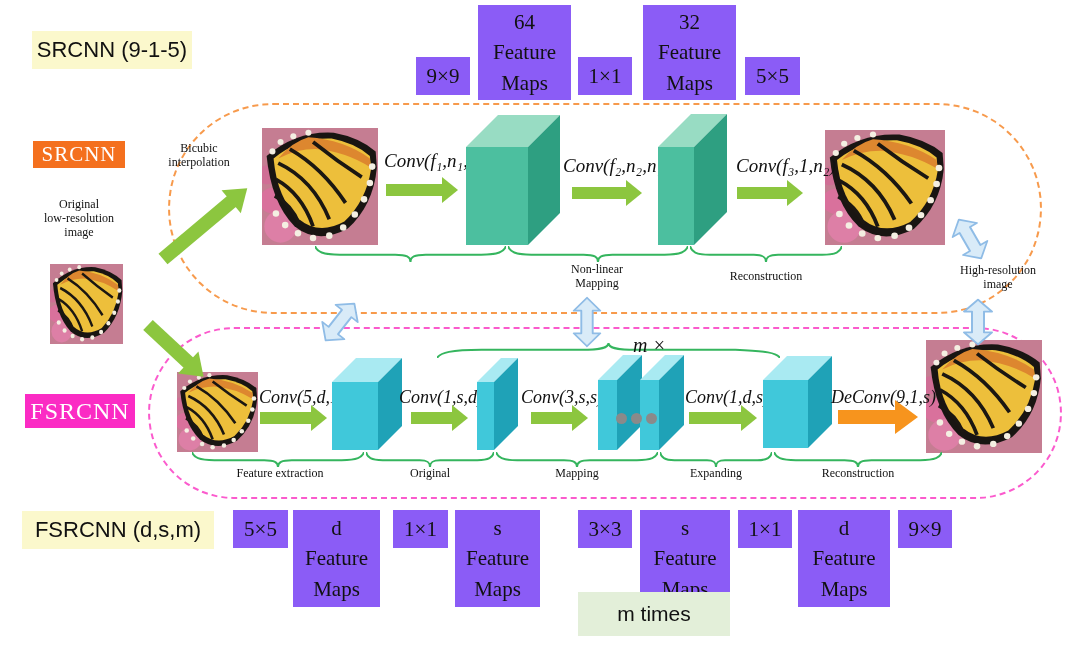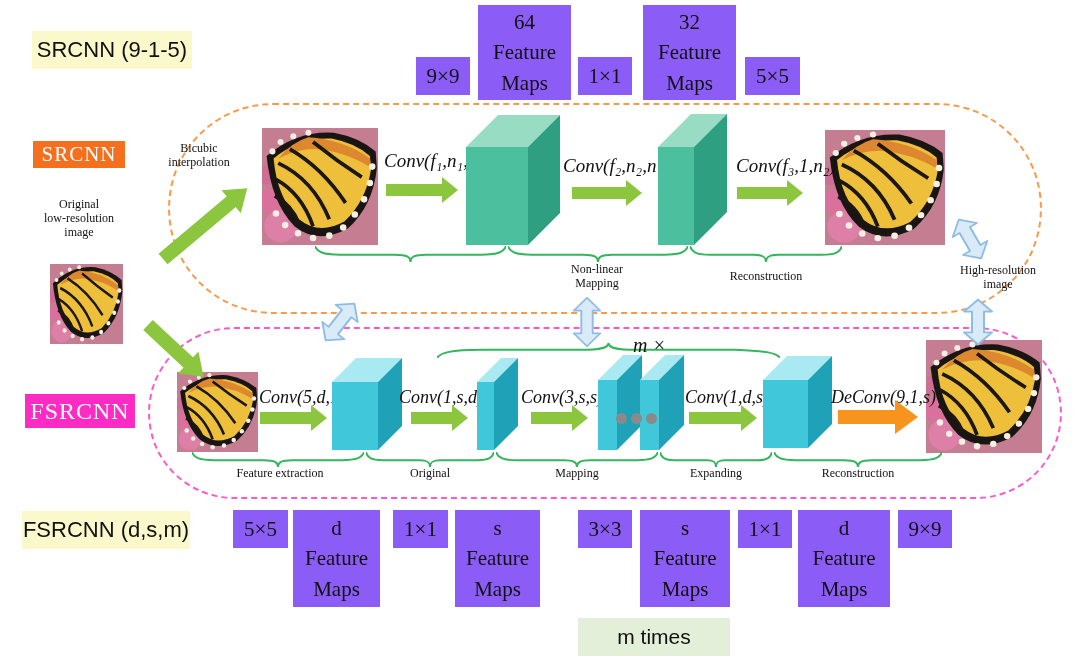--- a/index.html
+++ b/index.html
@@ -92,21 +92,21 @@
       <symbol id="obrace" viewBox="0 0 100 22" preserveAspectRatio="none">
         <path d="M0,22 C1,14 4,10 13,10 L42,10 C48,10 50,7 50,0 C50,7 52,10 58,10 L87,10 C96,12 99,14 100,22" fill="none" stroke="#35B55E" stroke-width="2" vector-effect="non-scaling-stroke"></path>
       </symbol>
     </defs>
   </svg>
 
   <div class="abs region-srcnn" style="left:168px;top:103px;width:870px;height:207px"></div>
   <div class="abs region-fsrcnn" style="left:148px;top:327px;width:910px;height:168px"></div>
 
   <div class="abs tag" style="left:32px;top:31px;width:160px;height:38px">SRCNN (9-1-5)</div>
-  <div class="abs tag" style="left:22px;top:511px;width:168px;height:38px">FSRCNN (d,s,m)</div>
+  <div class="abs tag" style="left:22px;top:511px;width:192px;height:38px">FSRCNN (d,s,m)</div>
 
   <div class="abs param" style="left:416px;top:57px;width:54px;height:38px">9×9</div>
   <div class="abs param" style="left:478px;top:5px;width:93px;height:95px">64
 Feature
 Maps</div>
   <div class="abs param" style="left:578px;top:57px;width:54px;height:38px">1×1</div>
   <div class="abs param" style="left:643px;top:5px;width:93px;height:95px">32
 Feature
 Maps</div>
   <div class="abs param" style="left:745px;top:57px;width:55px;height:38px">5×5</div>
@@ -268,15 +268,15 @@
   <div class="abs param" style="left:578px;top:510px;width:54px;height:38px">3×3</div>
   <div class="abs param" style="left:640px;top:510px;width:90px;height:97px">s
 Feature
 Maps</div>
   <div class="abs param" style="left:738px;top:510px;width:54px;height:38px">1×1</div>
   <div class="abs param" style="left:798px;top:510px;width:92px;height:97px">d
 Feature
 Maps</div>
   <div class="abs param" style="left:898px;top:510px;width:54px;height:38px">9×9</div>
 
-  <div class="abs note" style="left:578px;top:618px;width:152px;height:38px">m times</div>
+  <div class="abs note" style="left:578px;top:592px;width:152px;height:44px">m times</div>
 
 </div>
 
 </body></html>

